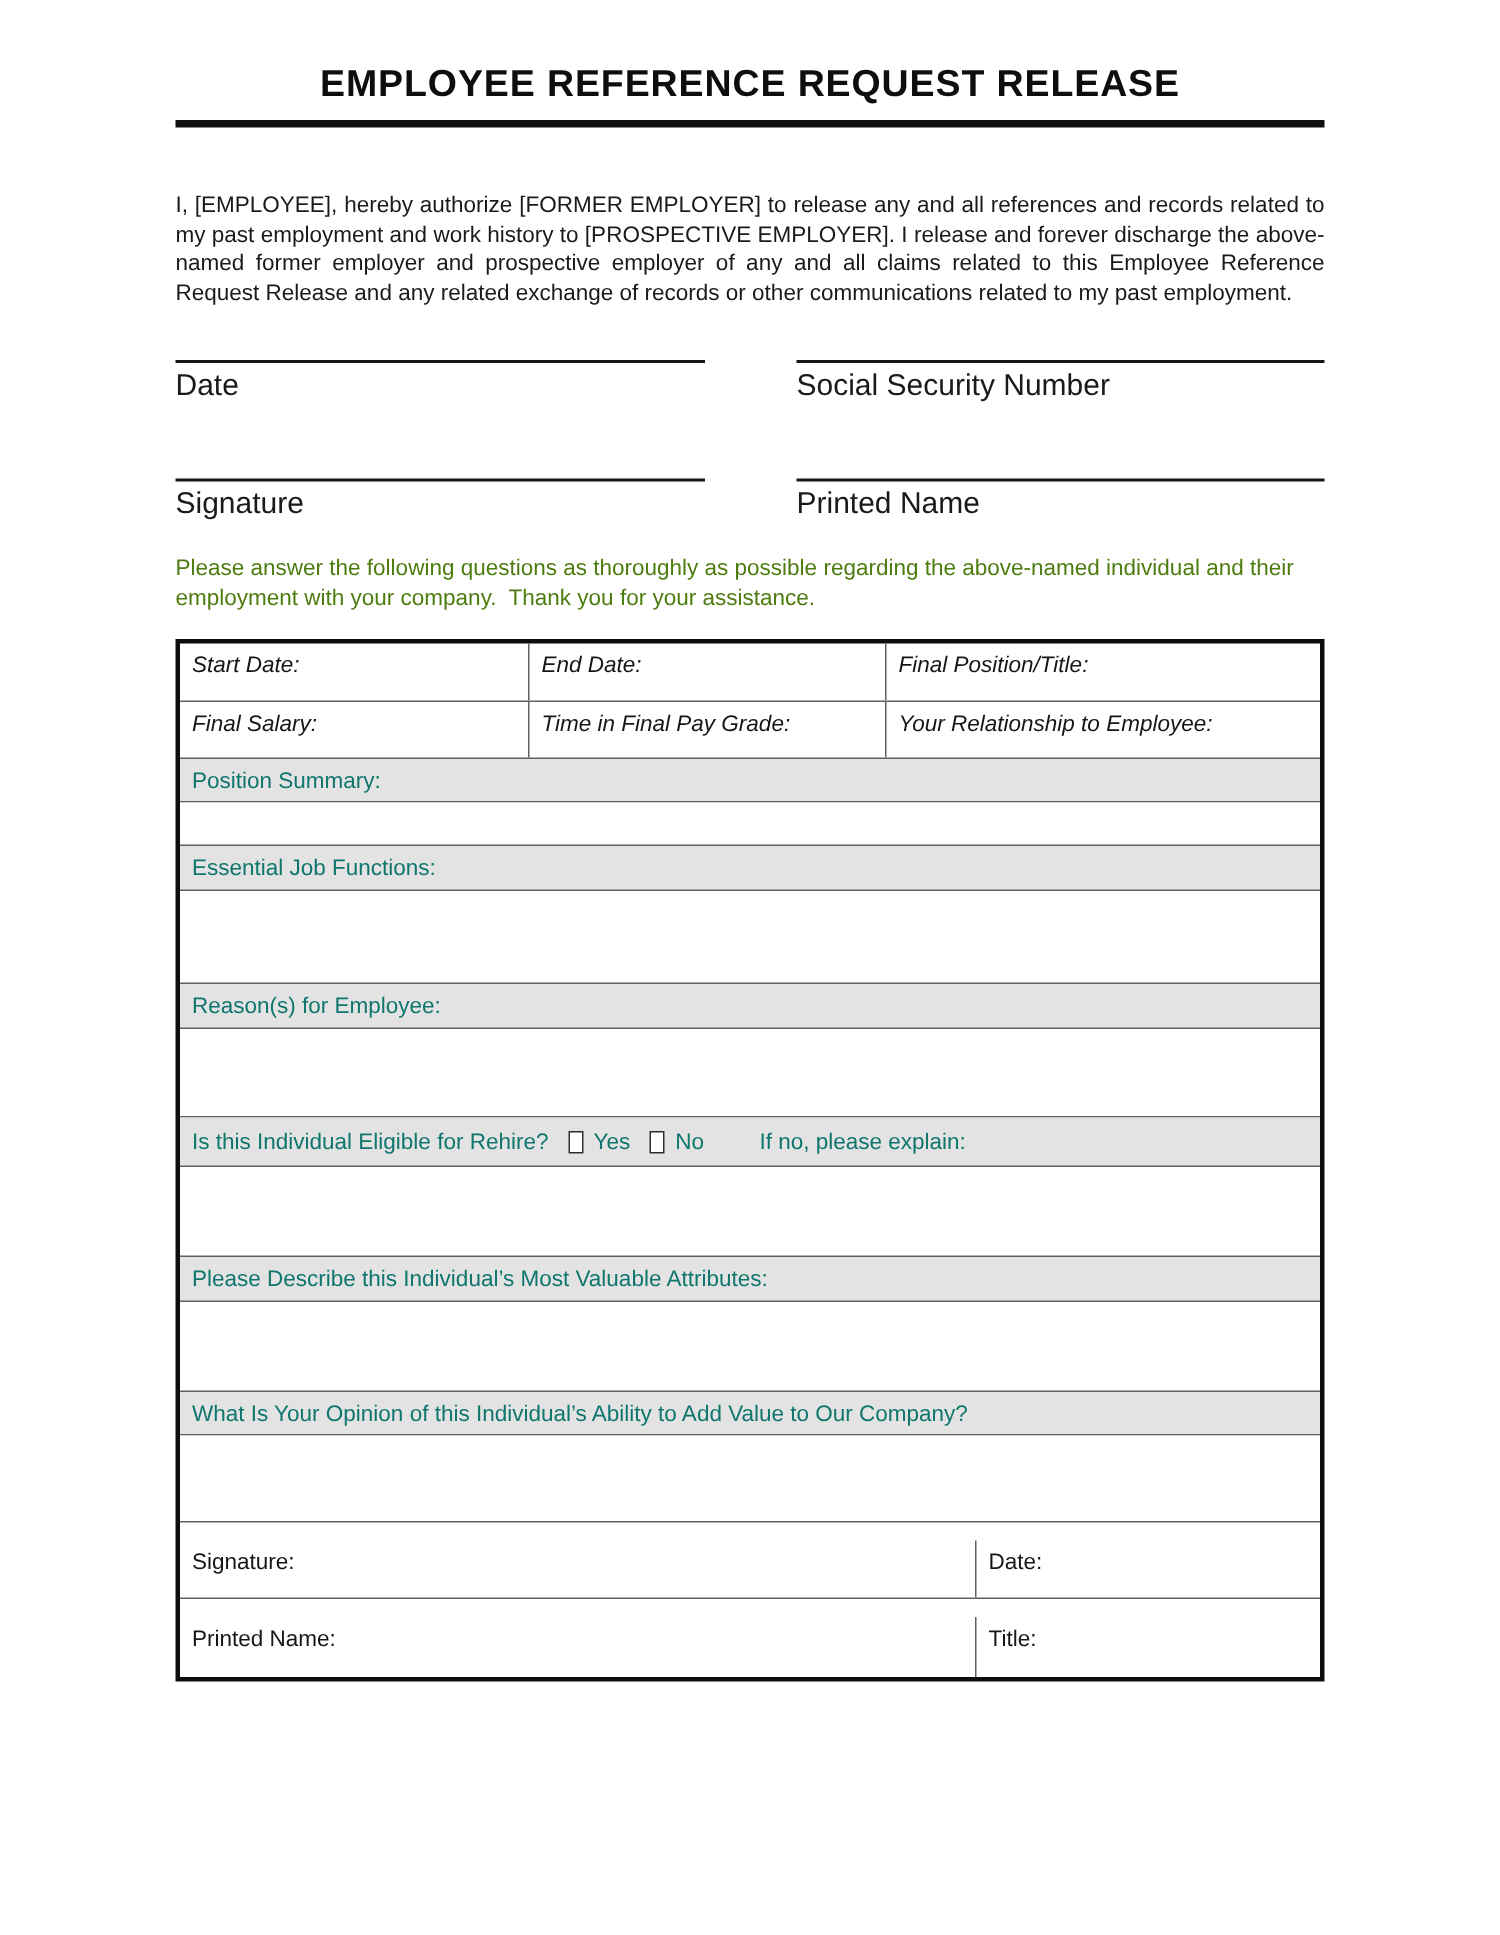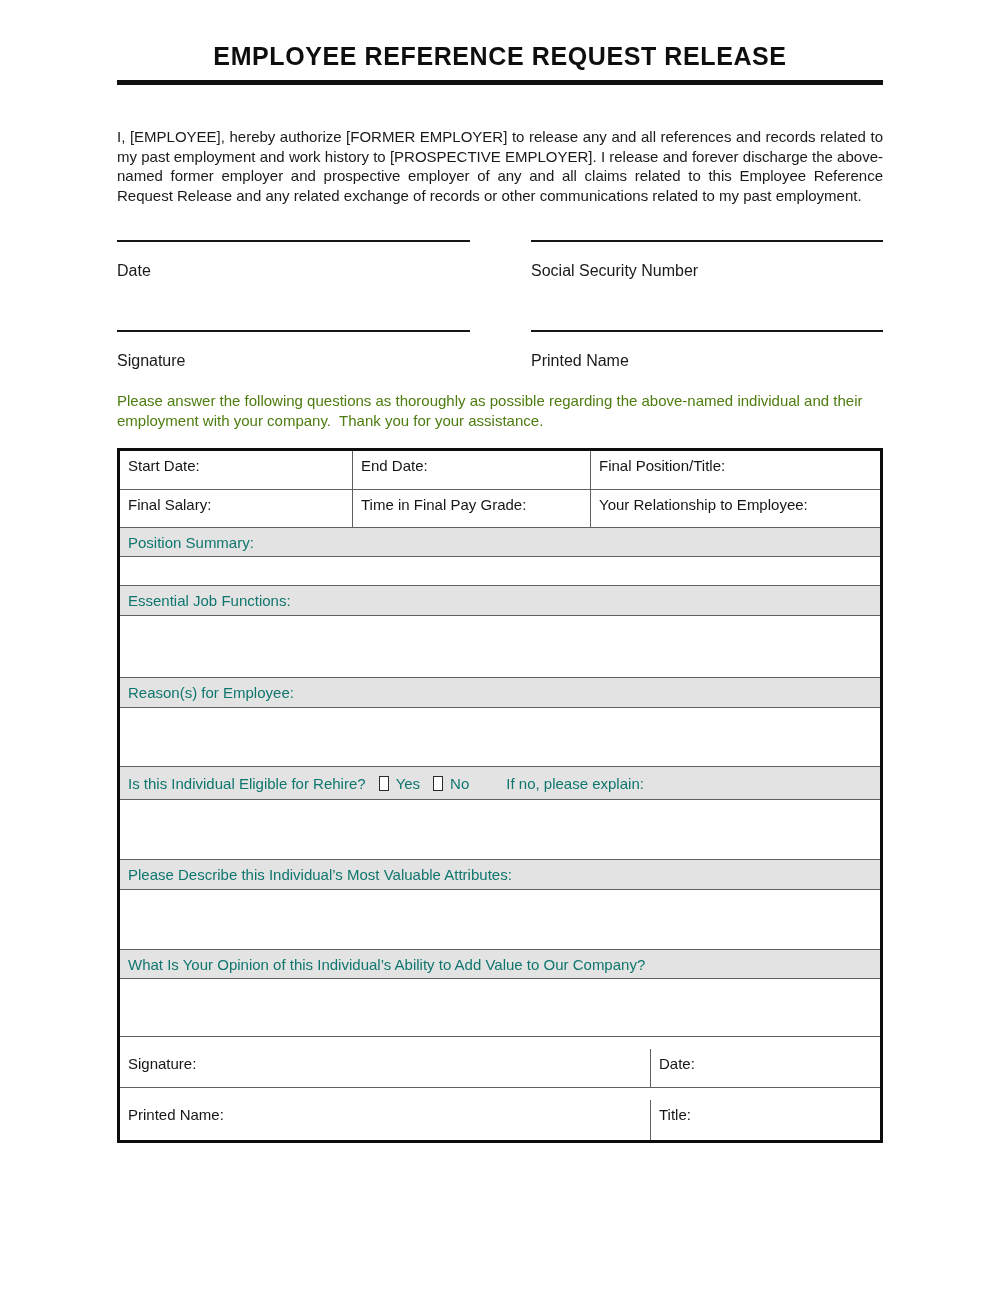--- a/index.html
+++ b/index.html
@@ -18,35 +18,36 @@
   .auth-par {
     margin:42px 0 0 0; font-size:15px; line-height:19.5px;
     text-align:justify; color:#1a1a1a;
   }
 
   .sig-grid {
     display:grid; grid-template-columns:353px 352px; column-gap:61px;
     row-gap:50px; margin-top:35px;
   }
   .sig-line { border-top:2px solid #161616; height:0; }
-  .sig-label { font-size:16px; padding-top:20px; color:#1a1a1a; }
+  .sig-label { font-size:20px; padding-top:4px; color:#1a1a1a; }
 
   .instructions {
     margin:21px 0 0 0; font-size:15px; line-height:19.5px;
     white-space:pre-wrap; color:#4d7c0f;
   }
 
   .form-table { margin-top:18px; border:3px solid #0d0d0d; }
   .row { box-sizing:border-box; border-bottom:1px solid #606060; }
   .row:last-child { border-bottom:none; }
 
   .cells3 { display:grid; grid-template-columns:233px 238px 1fr; }
   .cells3 > div {
     padding:6px 8px; font-size:15px; box-sizing:border-box;
     border-right:1px solid #606060;
+    font-style:italic;
   }
   .cells3 > div:last-child { border-right:none; }
 
   .cells2 { display:grid; grid-template-columns:531px 1fr;margin-top:12px; }
   .cells2 > div { padding:6px 8px; font-size:15px; box-sizing:border-box; }
   .cells2 > div:first-child { border-right:1px solid #606060; }
 
   .band {
     background:#e3e3e3; display:flex; align-items:center;
     padding:0 8px; font-size:15px; color:#0f766e;

